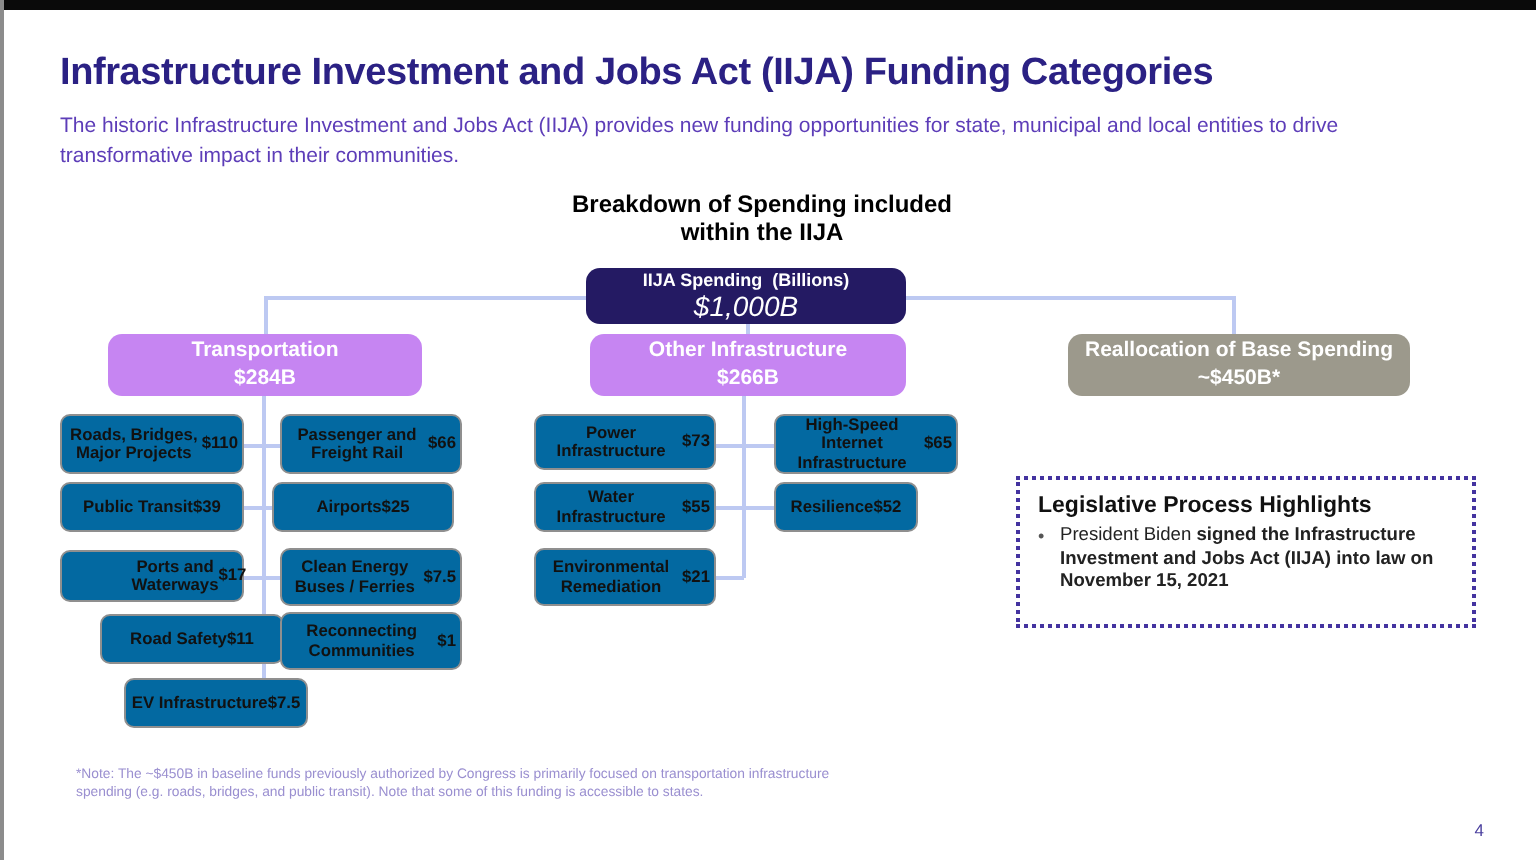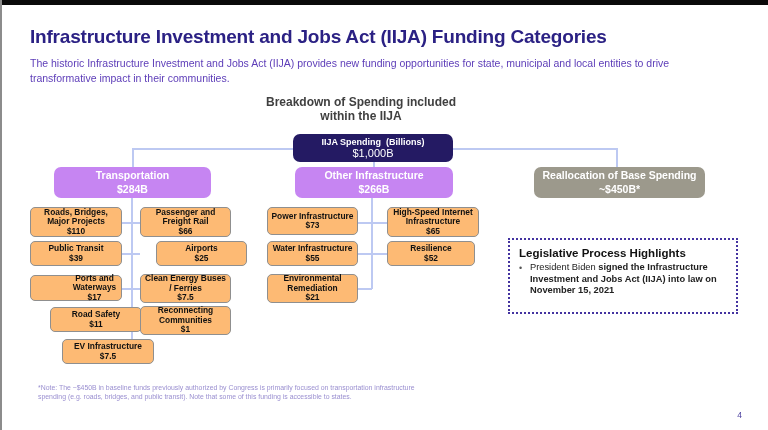--- a/index.html
+++ b/index.html
@@ -10,33 +10,33 @@
   html,body{margin:0;padding:0;}
   body{
     width:768px;height:430px;position:relative;background:#ffffff;overflow:hidden;
     font-family:"Liberation Sans", sans-serif;
   }
   .abs{position:absolute;}
   .top-bar{left:0;top:0;width:768px;height:5px;background:#0a0a0a;}
   .left-edge{left:0;top:0;width:2px;height:430px;background:#8c8c8c;}
   .slide-title{left:30px;top:26px;width:680px;font-size:19px;font-weight:bold;color:var(--title);letter-spacing:-0.2px;}
   .slide-subtitle{left:30px;top:56px;width:700px;font-size:10.5px;line-height:1.45;color:var(--subtitle);}
-  .diagram-heading{left:241px;top:96px;width:240px;text-align:center;font-size:12px;font-weight:bold;color:#404040;line-height:1.15;}
+  .diagram-heading{left:261px;top:96px;width:240px;text-align:center;font-size:12px;font-weight:bold;color:#000000;line-height:1.15;}
   .line{background:var(--connector);}
   .hline{height:1.5px;}
   .vline{width:1.5px;}
   .rootbox{left:293px;top:134px;width:160px;height:28px;background:var(--accent-dark-box);border-radius:7px;
     color:#fff;display:flex;flex-direction:column;align-items:center;justify-content:center;text-align:center;}
   .rootbox .l1{font-size:9px;font-weight:bold;white-space:pre-wrap;}
-  .rootbox .l2{font-size:11px;}
+  .rootbox .l2{font-size:14px;font-style:italic;}
   .catbox{height:31px;border-radius:7px;color:#fff;display:flex;flex-direction:column;align-items:center;justify-content:center;
     text-align:left;font-weight:bold;font-size:10.5px;line-height:1.25;}
   .cat-purple{background:var(--category-purple);}
   .cat-gray{background:var(--reallocation-gray);}
-  .sbox{background:#fdba74;border:1.2px solid #8f8f8f;border-radius:5px;display:flex;flex-direction:column;align-items:center;
+  .sbox{background:#0369a1;border:1.2px solid #8f8f8f;border-radius:5px;display:flex;flex-direction:row;align-items:center;
     justify-content:center;text-align:center;font-size:8.4px;font-weight:bold;color:#111;line-height:1.12;padding:1px 2px;box-sizing:border-box;}
   .highlights{left:508px;top:238px;width:230px;height:76px;border:2px dotted var(--highlight-border);box-sizing:border-box;
     padding:7px 9px 0 9px;background:#fff;}
   .highlights .h-title{font-size:11.5px;font-weight:bold;color:#111;margin-bottom:3px;}
   .highlights .h-bullet{display:flex;font-size:9.3px;color:#222;line-height:1.25;}
   .highlights .dot{width:11px;flex:0 0 11px;color:#555;font-size:9px;padding-top:1px;}
   .highlights .bold{font-weight:bold;}
   .footnote{left:38px;top:384px;width:420px;font-size:6.9px;line-height:1.25;color:var(--footnote);}
   .page-num{left:726px;top:410px;width:16px;text-align:right;font-size:8.5px;color:var(--page-num);}
 </style>
@@ -107,21 +107,21 @@
 </div>
 <div class="abs sbox" style="left:30px;top:339px;width:92px;height:25px;margin-left:32px;">
   <div>EV Infrastructure</div>
   <div>$7.5</div>
 </div>
 
 <div class="abs sbox" style="left:140px;top:207px;width:91px;height:30px;">
   <div>Passenger and Freight Rail</div>
   <div>$66</div>
 </div>
-<div class="abs sbox" style="left:156px;top:241px;width:91px;height:25px;">
+<div class="abs sbox" style="left:136px;top:241px;width:91px;height:25px;">
   <div>Airports</div>
   <div>$25</div>
 </div>
 <div class="abs sbox" style="left:140px;top:274px;width:91px;height:29px;">
   <div>Clean Energy Buses / Ferries</div>
   <div>$7.5</div>
 </div>
 <div class="abs sbox" style="left:140px;top:306px;width:91px;height:29px;">
   <div>Reconnecting Communities</div>
   <div>$1</div>
@@ -137,21 +137,21 @@
 </div>
 <div class="abs sbox" style="left:267px;top:274px;width:91px;height:29px;">
   <div>Environmental Remediation</div>
   <div>$21</div>
 </div>
 
 <div class="abs sbox" style="left:387px;top:207px;width:92px;height:30px;">
   <div>High-Speed Internet Infrastructure</div>
   <div>$65</div>
 </div>
-<div class="abs sbox" style="left:387px;top:241px;width:88px;height:25px;">
+<div class="abs sbox" style="left:387px;top:241px;width:72px;height:25px;">
   <div>Resilience</div>
   <div>$52</div>
 </div>
 
 <div class="abs highlights">
   <div class="h-title">Legislative Process Highlights</div>
   <div class="h-bullet">
     <span class="dot">•</span>
     <span><span>President Biden </span><span class="bold">signed the Infrastructure Investment and Jobs Act (IIJA) into law on November 15, 2021</span></span>
   </div>

